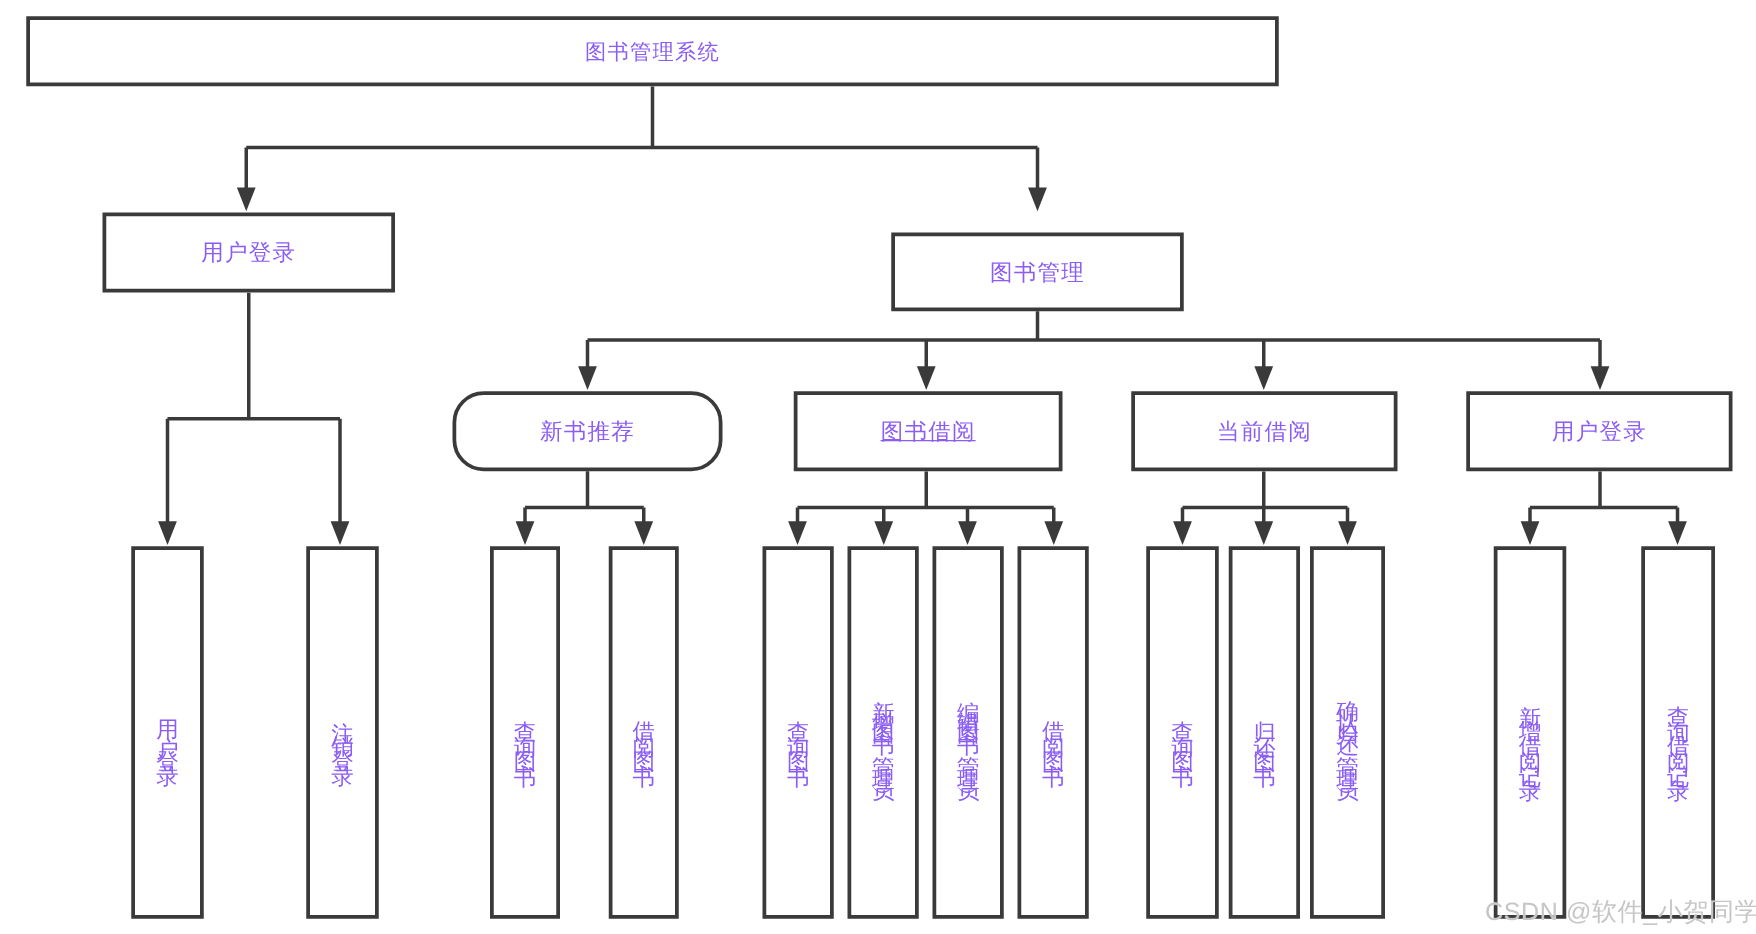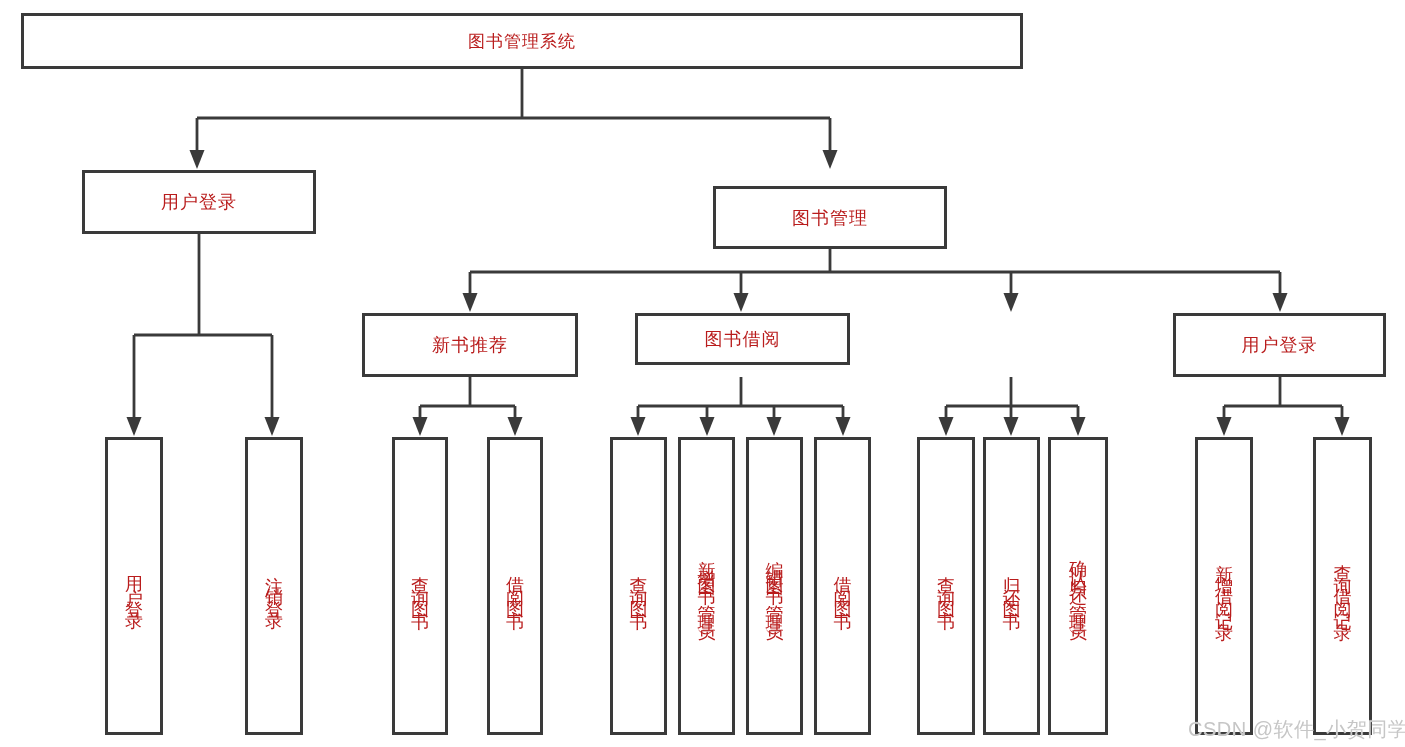--- a/index.html
+++ b/index.html
@@ -12,40 +12,40 @@
   }
   #connectors{position:absolute;left:0;top:0;width:1405px;height:747px;}
   #connectors path{stroke:#3a3a3a;stroke-width:2.8;fill:none;}
   #connectors polygon{fill:#3a3a3a;stroke:none;}
   .box{
     position:absolute;
     background:#ffffff;
     border:3px solid #3a3a3a;
     box-sizing:border-box;
     display:flex;align-items:center;justify-content:center;
-    color:#b91c1c;
+    color:#8b5cf6;
   }
   .hlabel{font-size:18px;letter-spacing:1px;white-space:nowrap;}
   .root{font-size:17px;}
   .leaf{top:437px;height:298px;}
   .vlabel{
     writing-mode:vertical-rl;
     text-orientation:mixed;
     font-size:18px;
     letter-spacing:12px;
     line-height:1;
     white-space:nowrap;
   }
   .vlabel.tight{letter-spacing:9px;}
   
   #b-root{left:21px;top:13px;width:1002px;height:56px;}
   #b-login{left:82px;top:170px;width:234px;height:64px;}
   #b-mgmt{left:713px;top:186px;width:234px;height:63px;}
-  #b-g0{left:362px;top:313px;width:216px;height:64px;}
-  #b-g1{left:635px;top:313px;width:215px;height:52px;}
+  #b-g0{left:362px;top:313px;width:216px;height:64px;border-radius:25px;}
+  #b-g1{left:635px;top:313px;width:215px;height:64px;text-decoration:underline;}
   #b-g2{left:905px;top:313px;width:213px;height:64px;}
   #b-g3{left:1173px;top:313px;width:213px;height:64px;}
   #lf-a0{left:105px;width:58px;}
   #lf-a1{left:245px;width:58px;}
   #lf-b0{left:392px;width:56px;}
   #lf-b1{left:487px;width:56px;}
   #lf-c0{left:610px;width:57px;}
   #lf-c1{left:678px;width:57px;}
   #lf-c2{left:746px;width:57px;}
   #lf-c3{left:814px;width:57px;}
@@ -138,20 +138,23 @@
   <div class="box" id="b-mgmt">
     <span class="hlabel">图书管理</span>
   </div>
 
   <div class="box" id="b-g0">
     <span class="hlabel">新书推荐</span>
   </div>
   <div class="box" id="b-g1">
     <span class="hlabel">图书借阅</span>
   </div>
+  <div class="box" id="b-g2">
+    <span class="hlabel">当前借阅</span>
+  </div>
   <div class="box" id="b-g3">
     <span class="hlabel">用户登录</span>
   </div>
 
   <div class="box leaf" id="lf-a0">
     <span class="vlabel">用户登录</span>
   </div>
   <div class="box leaf" id="lf-a1">
     <span class="vlabel">注销登录</span>
   </div>

